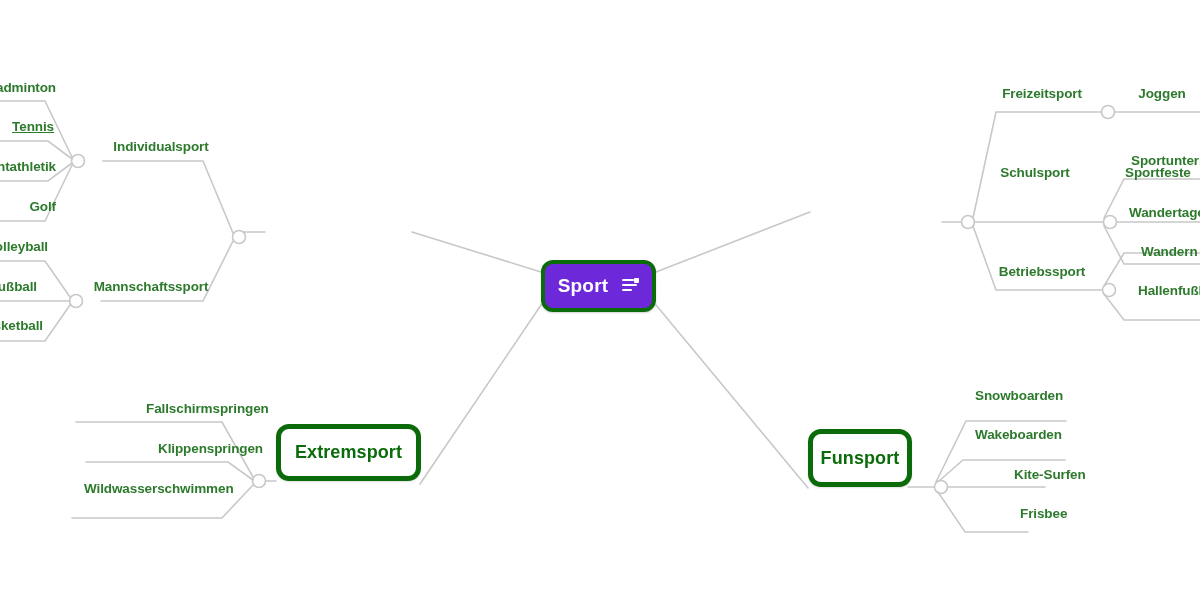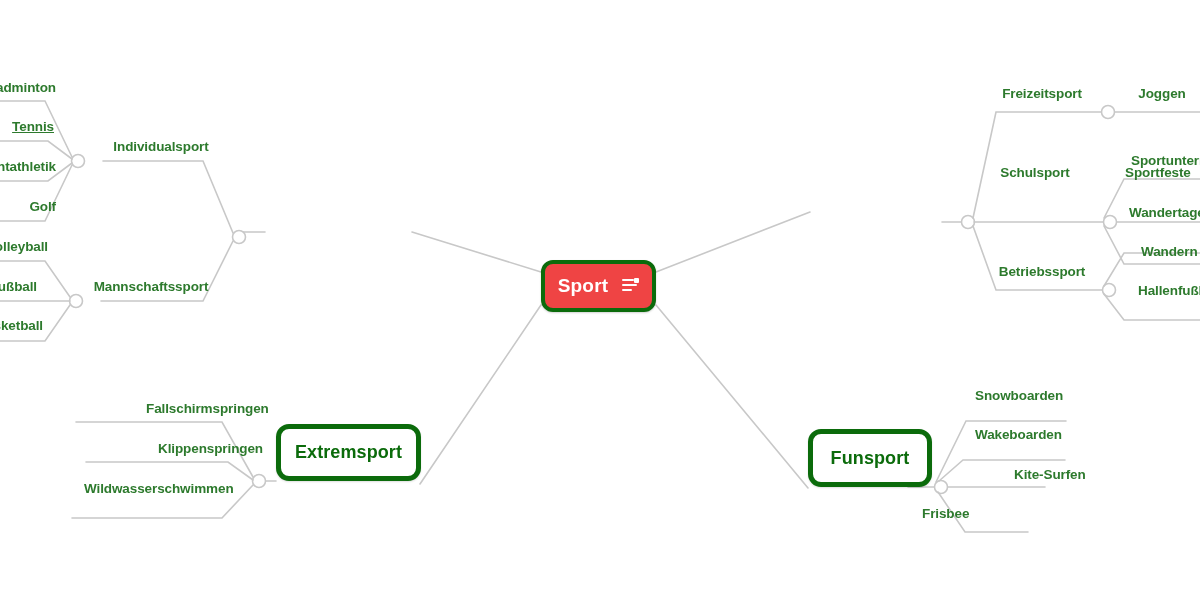--- a/index.html
+++ b/index.html
@@ -24,21 +24,21 @@
   }
   .node {
     position: absolute;
     box-sizing: border-box;
     display: flex;
     align-items: center;
     justify-content: center;
     white-space: nowrap;
   }
   .node-root {
-    background: #ef4444;
+    background: #6d28d9;
     border: 4px solid #0b6b0b;
     border-radius: 12px;
     color: #ffffff;
     font-size: 19px;
     font-weight: bold;
     letter-spacing: .2px;
     gap: 14px;
     box-shadow: 0 1px 2px rgba(0,0,0,.18);
   }
   .node-main {
@@ -160,21 +160,21 @@
         <u></u>
     </span>
   </div>
 
 
 
   <div class="node node-main" style="left:276px; top:424px; width:145px; height:57px;">
     <span>Extremsport</span>
   </div>
 
-  <div class="node node-main" style="left:808px; top:429px; width:124px; height:58px;">
+  <div class="node node-main" style="left:808px; top:429px; width:104px; height:58px;">
     <span>Funsport</span>
   </div>
 
   <div class="leaf-label center" style="left:161px; top:139px;">Individualsport</div>
   <div class="leaf-label center" style="left:151px; top:279px;">Mannschaftssport</div>
 
   <div class="leaf-label right" style="left:56px; top:80px;">Badminton</div>
   <div class="leaf-label right" style="left:54px; top:119px;text-decoration:underline;">Tennis</div>
   <div class="leaf-label right" style="left:56px; top:159px;">Leichtathletik</div>
   <div class="leaf-label right" style="left:56px; top:199px;">Golf</div>
@@ -194,15 +194,15 @@
   <div class="leaf-label" style="left:1141px; top:244px;">Wandern</div>
   <div class="leaf-label" style="left:1138px; top:283px;">Hallenfußball</div>
 
   <div class="leaf-label" style="left:110px; top:401px;padding-left:36px;">Fallschirmspringen</div>
   <div class="leaf-label" style="left:126px; top:441px;padding-left:32px;">Klippenspringen</div>
   <div class="leaf-label" style="left:84px; top:481px;">Wildwasserschwimmen</div>
 
   <div class="leaf-label" style="left:975px; top:388px;">Snowboarden</div>
   <div class="leaf-label" style="left:975px; top:427px;">Wakeboarden</div>
   <div class="leaf-label" style="left:974px; top:467px;padding-left:40px;">Kite-Surfen</div>
-  <div class="leaf-label" style="left:922px; top:506px;">Frisbee</div>
+  <div class="leaf-label" style="left:1020px; top:506px;">Frisbee</div>
 
 </div>
 
 </body></html>

